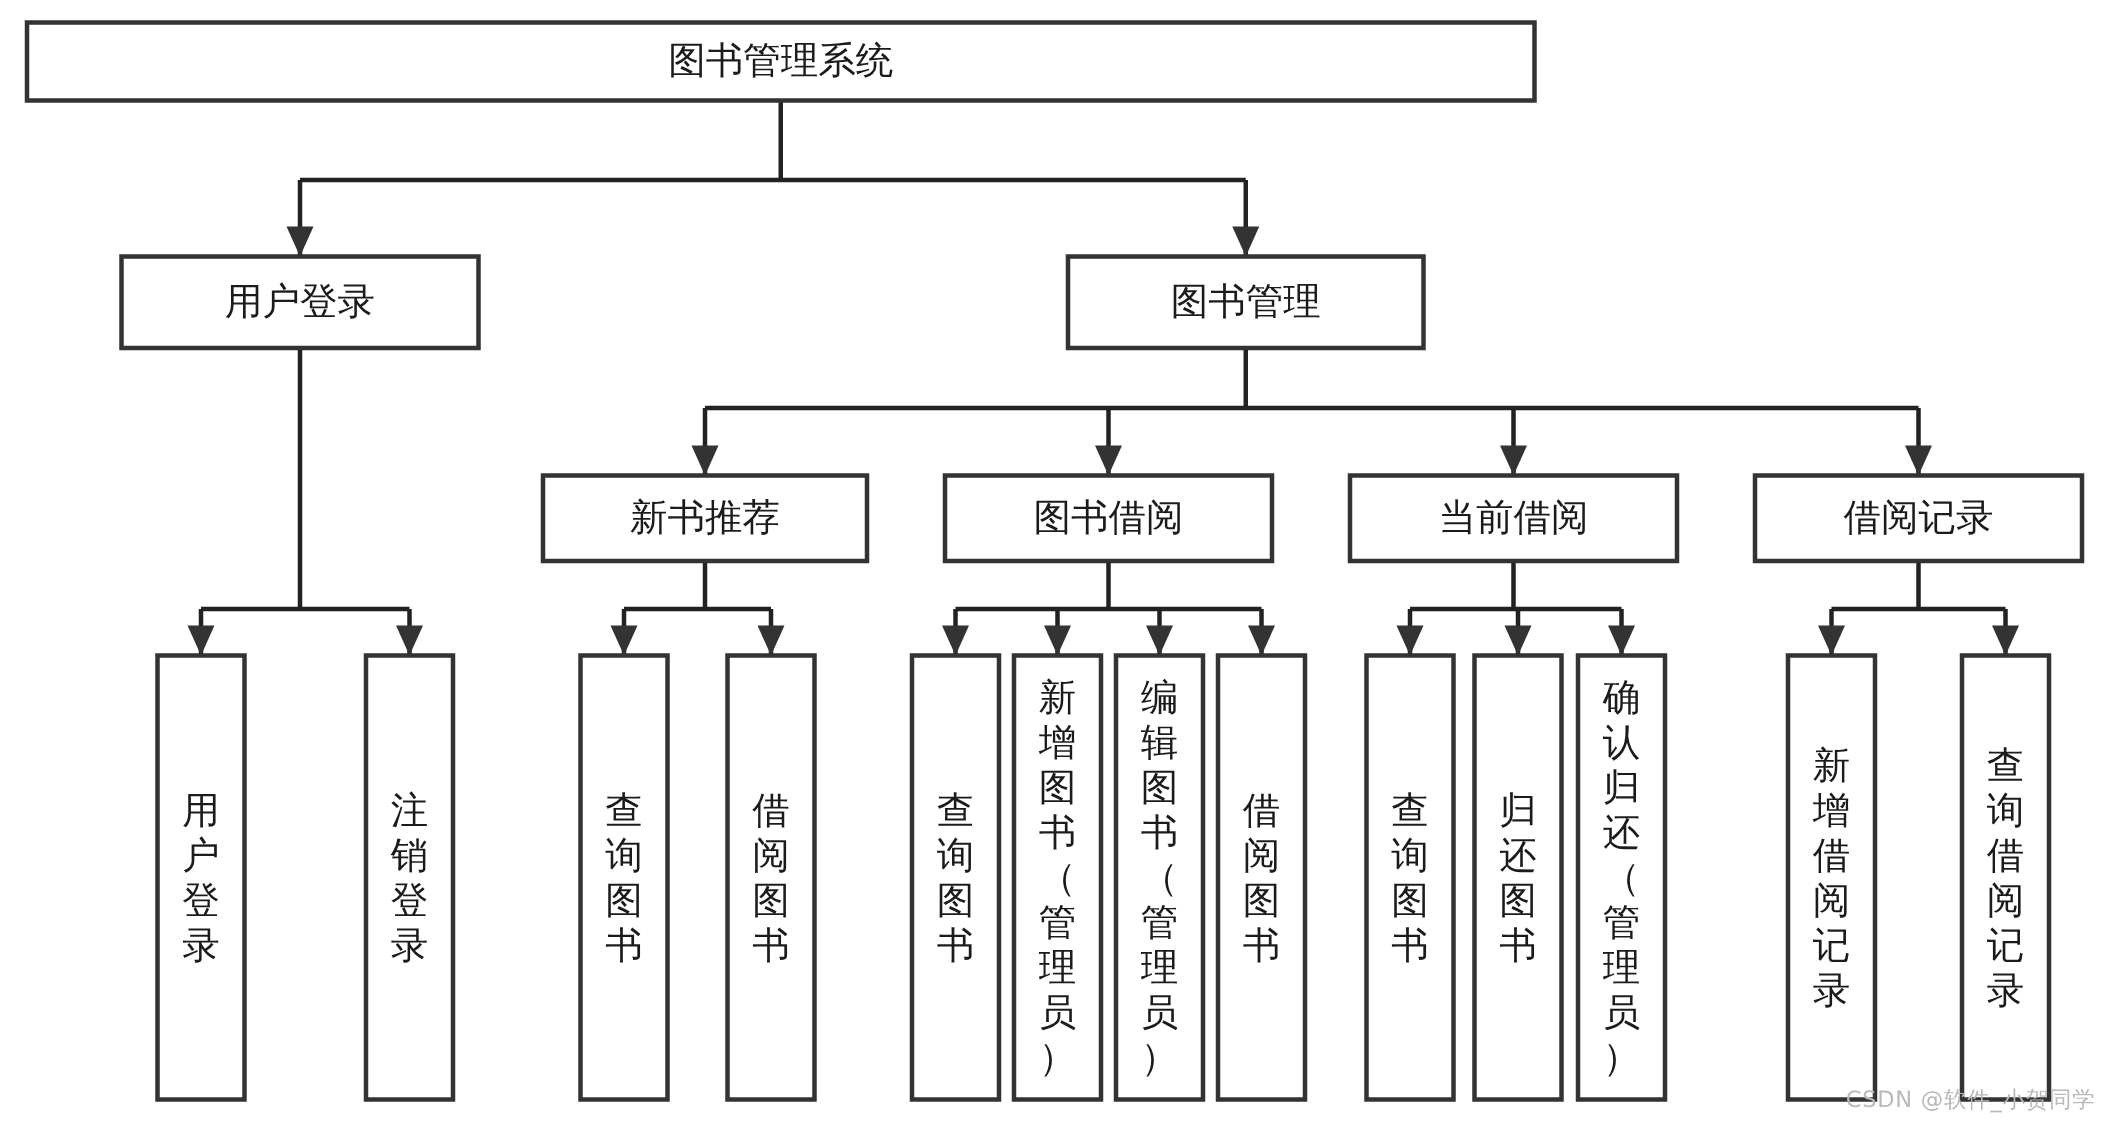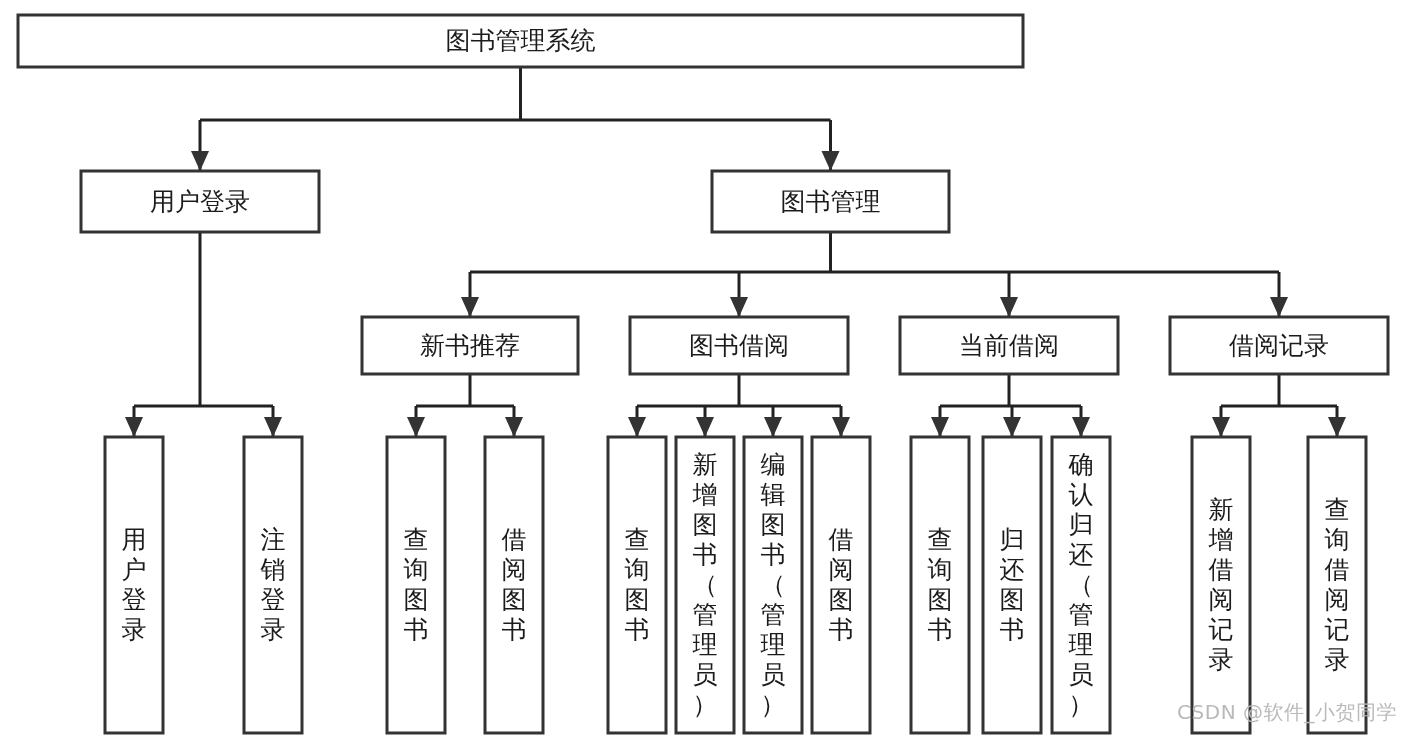--- a/index.html
+++ b/index.html
@@ -50,23 +50,23 @@
   }
   .node-label-v {
     font-family: "DejaVu Sans", "Liberation Sans", sans-serif;
     font-size: 25px;
     fill: #1b1b1b;
     text-anchor: middle;
   }
   .watermark {
     position: absolute;
     right: 8px;
-    bottom: 21px;
-    font-family: "DejaVu Sans", "Liberation Sans", sans-serif;
-    font-size: 20px;
+    bottom: 4px;
+    font-family: "DejaVu Sans", "Liberation Sans", sans-serif;
+    font-size: 15px;
     color: #b9b9b9;
     letter-spacing: 0.5px;
     white-space: nowrap;
     user-select: none;
   }
 </style>
 </head>
 <body>
 
 <div id="diagram-root">

